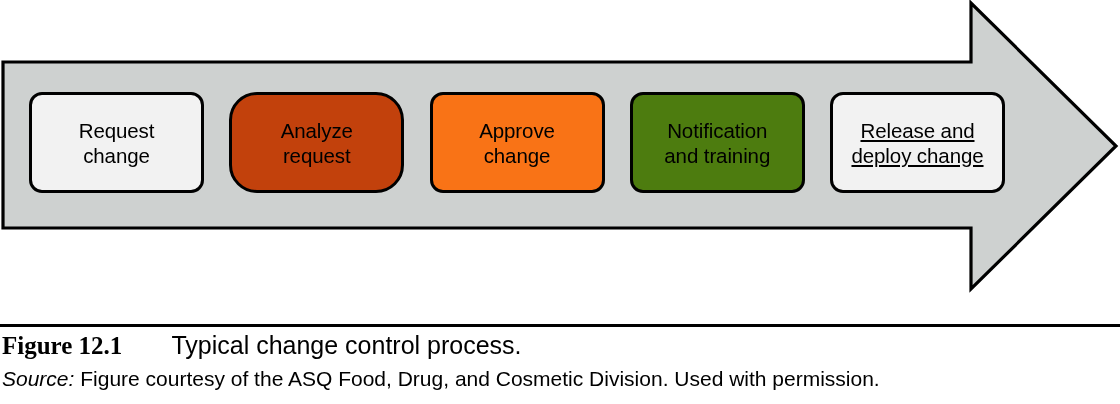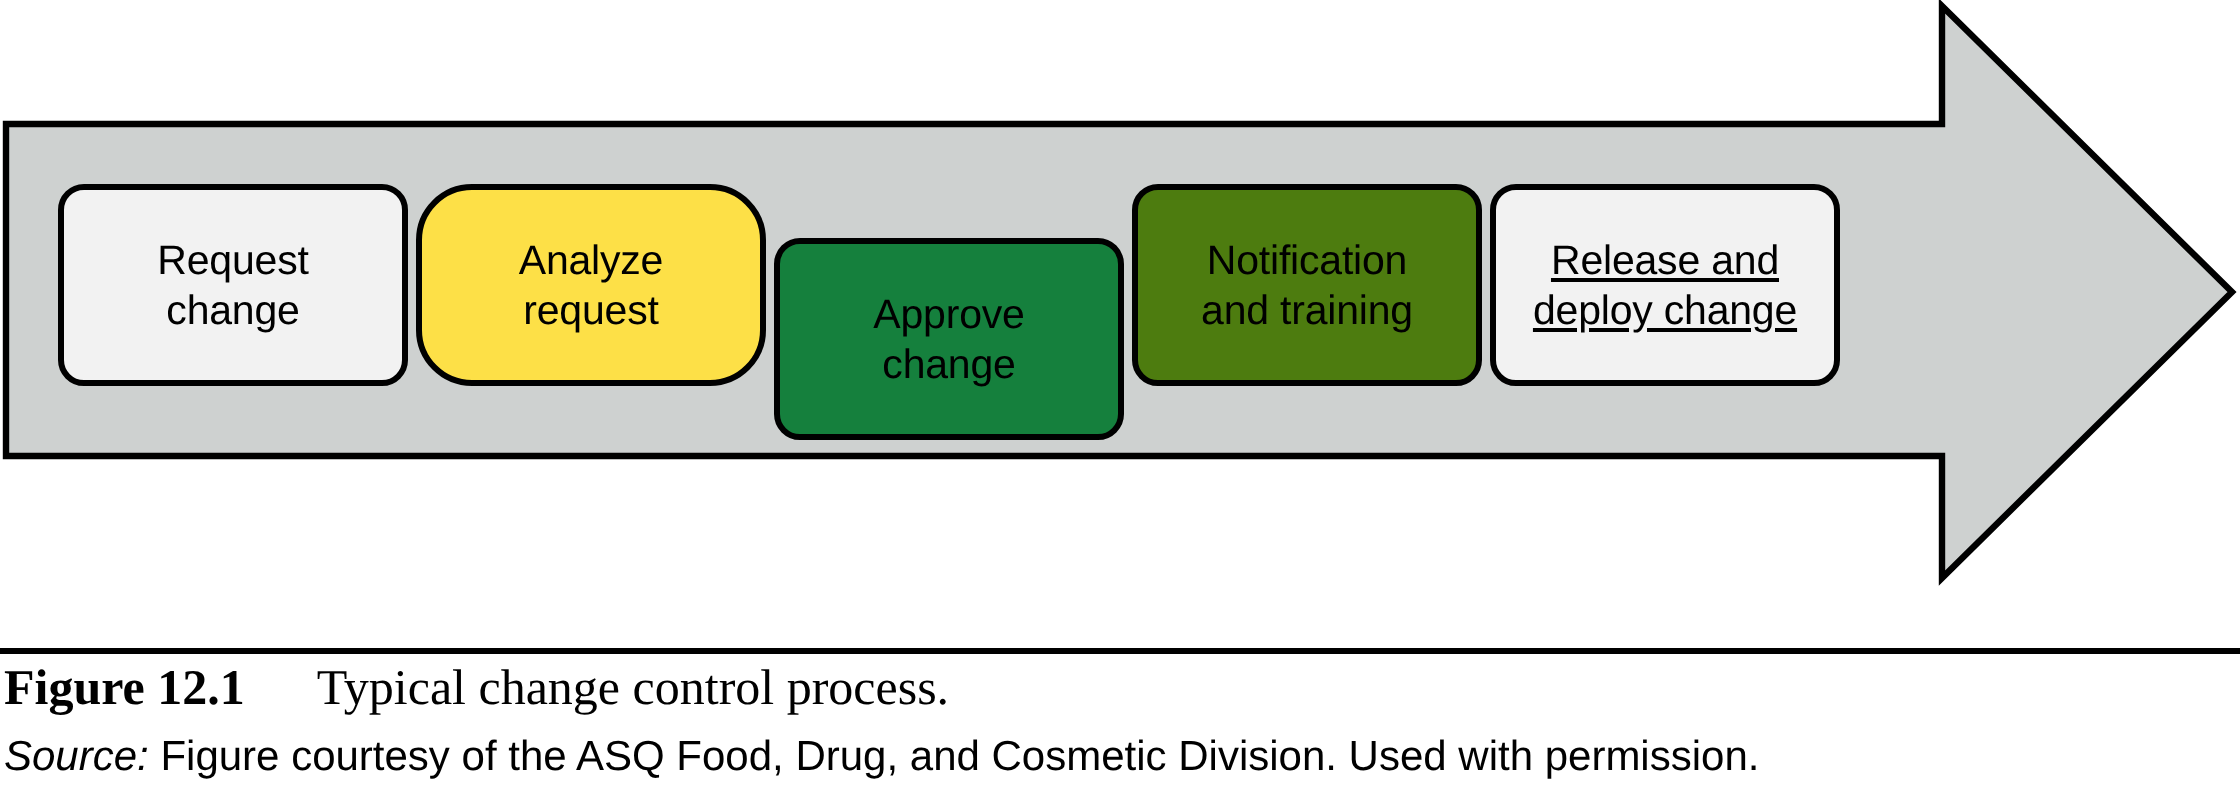--- a/index.html
+++ b/index.html
@@ -30,21 +30,21 @@
     width: 1120px;
     height: 300px;
     display: block;
   }
 
   
   #steps {
     position: absolute;
     left: 29px;
     top: 92px;
-    width: 891px;
+    width: 976px;
     height: 101px;
     display: flex;
     flex-direction: row;
     justify-content: space-between;
     align-items: stretch;
   }
   .step-box {
     width: 175px;
     height: 101px;
     box-sizing: border-box;
@@ -94,21 +94,22 @@
     font-weight: bold;
     font-family: "Liberation Serif", serif;
     margin-top: 48px;
   }
   #figure-gap {
     display: inline-block;
     width: 36px;
   }
   #figure-title {
     font-weight: normal;
-    font-family: Liberation Serif, serif;
+    font-family: Liberation Sans, sans-serif;
+    margin-left: 13px;
   }
   #source-line {
     position: absolute;
     left: 2px;
     top: 67px;
     white-space: nowrap;
     font-family: "Liberation Sans", sans-serif;
     font-size: 21px;
     color: #000000;
   }
@@ -129,26 +130,26 @@
     <polygon points="3,62 971,62 971,3 1116,146 971,289 971,228 3,228" fill="#ced1d0" stroke="#000000" stroke-width="3.2" stroke-linejoin="miter"></polygon>
   </svg>
 
   <div id="steps">
 
     <div class="step-box" style="background: rgb(242, 242, 242); border-color: rgb(0, 0, 0);">
       <span class="step-label">Request
 change</span>
     </div>
 
-    <div class="step-box" style="background: #fde047; border-color: rgb(0, 0, 0); border-radius: 28px;">
+    <div class="step-box" style="background: #c2410c; border-color: rgb(0, 0, 0); border-radius: 28px;">
       <span class="step-label">Analyze
 request</span>
     </div>
 
-    <div class="step-box" style="background: #15803d; border-color: rgb(0, 0, 0); margin-top: 27px;">
+    <div class="step-box" style="background: #f97316; border-color: rgb(0, 0, 0);">
       <span class="step-label">Approve
 change</span>
     </div>
 
     <div class="step-box" style="background: #4d7c0f; border-color: rgb(0, 0, 0);">
       <span class="step-label">Notification
 and training</span>
     </div>
 
     <div class="step-box" style="background: rgb(242, 242, 242); border-color: rgb(0, 0, 0); text-decoration: underline;">

